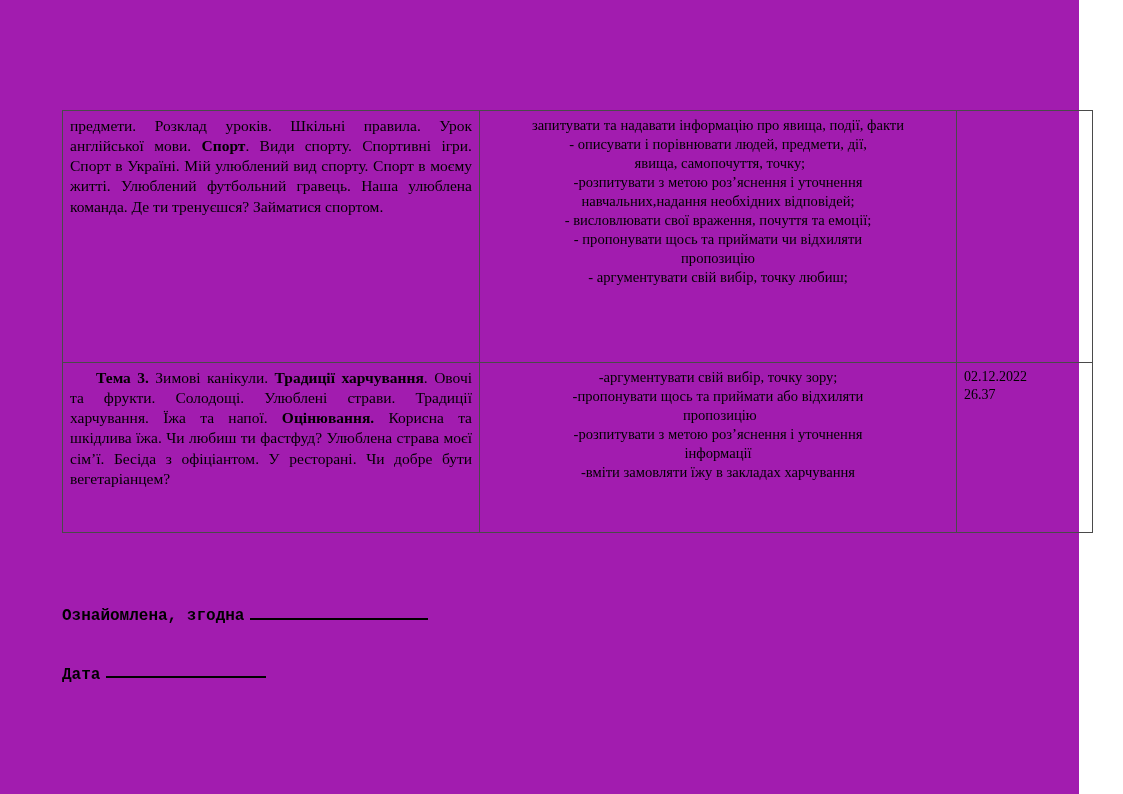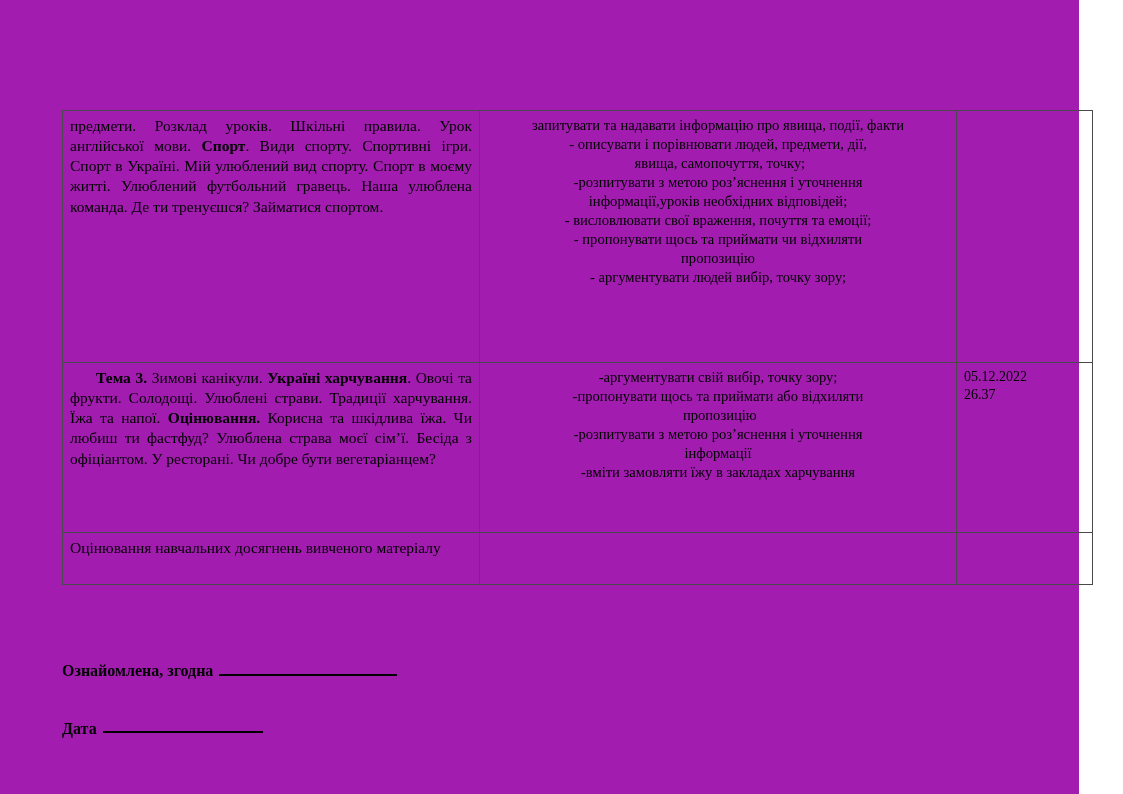--- a/index.html
+++ b/index.html
@@ -88,23 +88,23 @@
     font-size: 15.5px;
     text-align: justify;
     text-justify: inter-word;
   }
   .assess-cell p { margin: 0; }
 
   
   .signature-block {
     position: absolute;
     left: 62px;
-    top: 660px;
+    top: 604px;
     width: 600px;
-    font-family: Liberation Serif, serif;
+    font-family: Liberation Mono, monospace;
   }
   .sig-line {
     font-size: 16px;
     font-weight: bold;
     margin: 0 0 38px 0;
     white-space: nowrap;
   }
   .sig-label { font-weight: bold; }
   .sig-rule {
     display: inline-block;
@@ -126,54 +126,47 @@
 
       <tr class="row-1">
         <td class="col-topic topic-cell">
           <p><span>предмети. Розклад уроків. Шкільні правила. Урок англійської мови. </span><b>Спорт</b><span>. Види спорту. Спортивні ігри. Спорт в Україні. Мій улюблений вид спорту. Спорт в моєму житті. Улюблений футбольний гравець. Наша улюблена команда. Де ти тренуєшся? Займатися спортом.</span></p>
         </td>
         <td class="col-skills skills-cell">
           <p class="line">запитувати та надавати інформацію про явища, події, факти</p>
           <p class="line">- описувати і порівнювати людей, предмети, дії,</p>
           <p class="line"> явища, самопочуття, точку;</p>
           <p class="line">-розпитувати з метою роз’яснення і уточнення</p>
-          <p class="line">інформації,уроків необхідних відповідей;</p>
+          <p class="line">навчальних,надання необхідних відповідей;</p>
           <p class="line">- висловлювати свої враження, почуття та емоції;</p>
           <p class="line">- пропонувати щось та приймати чи відхиляти</p>
           <p class="line">пропозицію</p>
-          <p class="line">- аргументувати людей вибір, точку зору;</p>
+          <p class="line">- аргументувати свій вибір, точку любиш;</p>
         </td>
         <td class="col-date date-cell"></td>
       </tr>
 
       <tr class="row-2">
         <td class="col-topic topic-cell">
-          <p class="indent"><b>Тема 3.</b><span> Зимові канікули. </span><b>Україні харчування</b><span>. Овочі та фрукти. Солодощі. Улюблені страви. Традиції харчування. Їжа та напої. </span><b>Оцінювання.</b><span> Корисна та шкідлива їжа. Чи любиш ти фастфуд? Улюблена страва моєї сім’ї. Бесіда з офіціантом. У ресторані. Чи добре бути вегетаріанцем?</span></p>
+          <p class="indent"><b>Тема 3.</b><span> Зимові канікули. </span><b>Традиції харчування</b><span>. Овочі та фрукти. Солодощі. Улюблені страви. Традиції харчування. Їжа та напої. </span><b>Оцінювання.</b><span> Корисна та шкідлива їжа. Чи любиш ти фастфуд? Улюблена страва моєї сім’ї. Бесіда з офіціантом. У ресторані. Чи добре бути вегетаріанцем?</span></p>
         </td>
         <td class="col-skills skills-cell">
           <p class="line">-аргументувати свій вибір, точку зору;</p>
           <p class="line">-пропонувати щось та приймати або відхиляти</p>
           <p class="line"> пропозицію</p>
           <p class="line">-розпитувати з метою роз’яснення і уточнення</p>
           <p class="line">інформації</p>
           <p class="line">-вміти замовляти їжу в закладах харчування</p>
         </td>
         <td class="col-date date-cell">
-          <p class="line">05.12.2022</p>
+          <p class="line">02.12.2022</p>
           <p class="line">26.37</p>
         </td>
       </tr>
 
-      <tr class="row-3">
-        <td class="col-topic assess-cell">
-          <p>Оцінювання навчальних досягнень вивченого матеріалу</p>
-        </td>
-        <td class="col-skills skills-cell"></td>
-        <td class="col-date date-cell"></td>
-      </tr>
 
     </tbody>
   </table>
 
   <div class="signature-block">
     <p class="sig-line">
       <span class="sig-label">Ознайомлена, згодна</span><span class="sig-rule rule-long"></span>
     </p>
     <p class="sig-line">
       <span class="sig-label">Дата</span><span class="sig-rule rule-short"></span>

